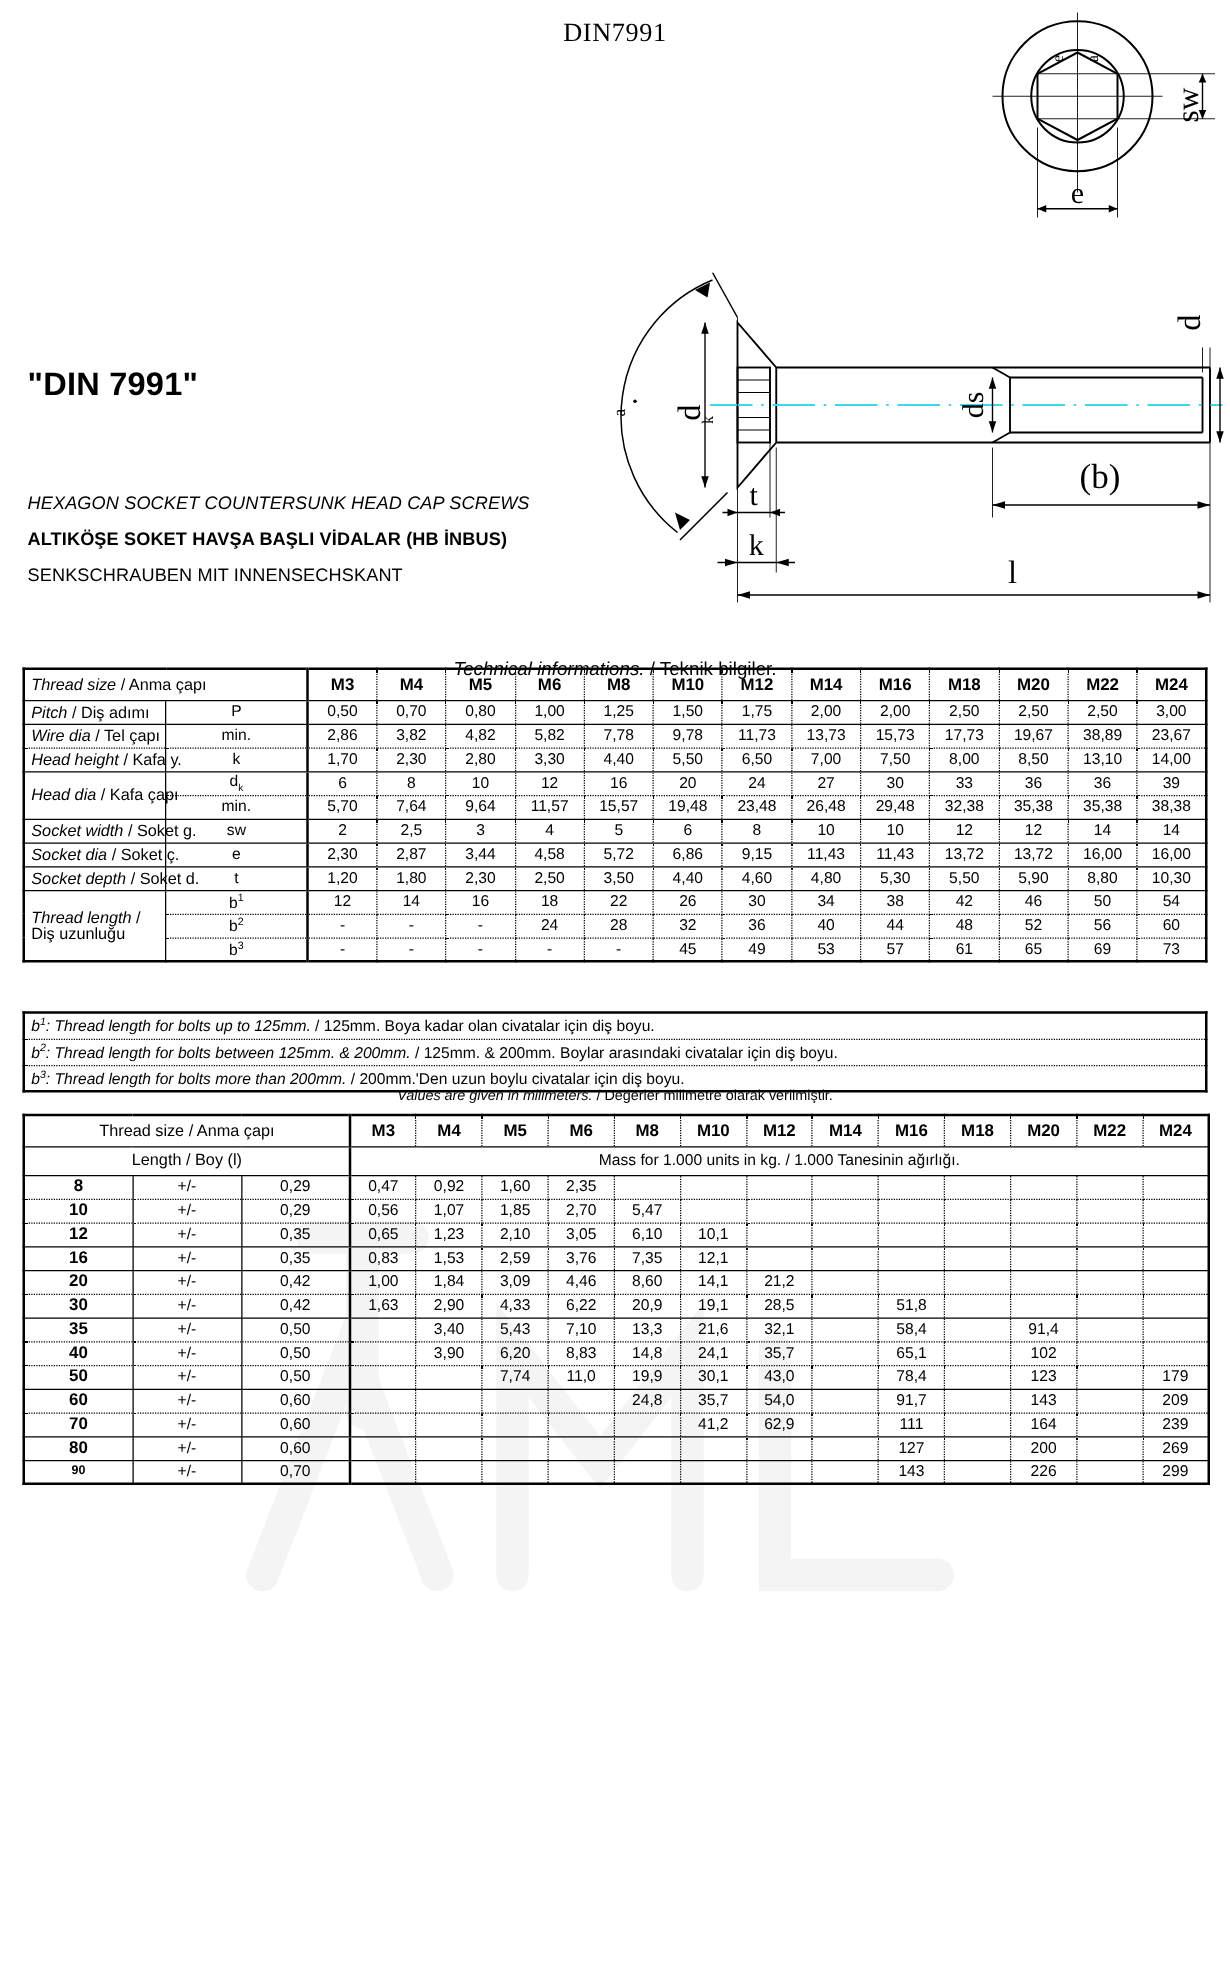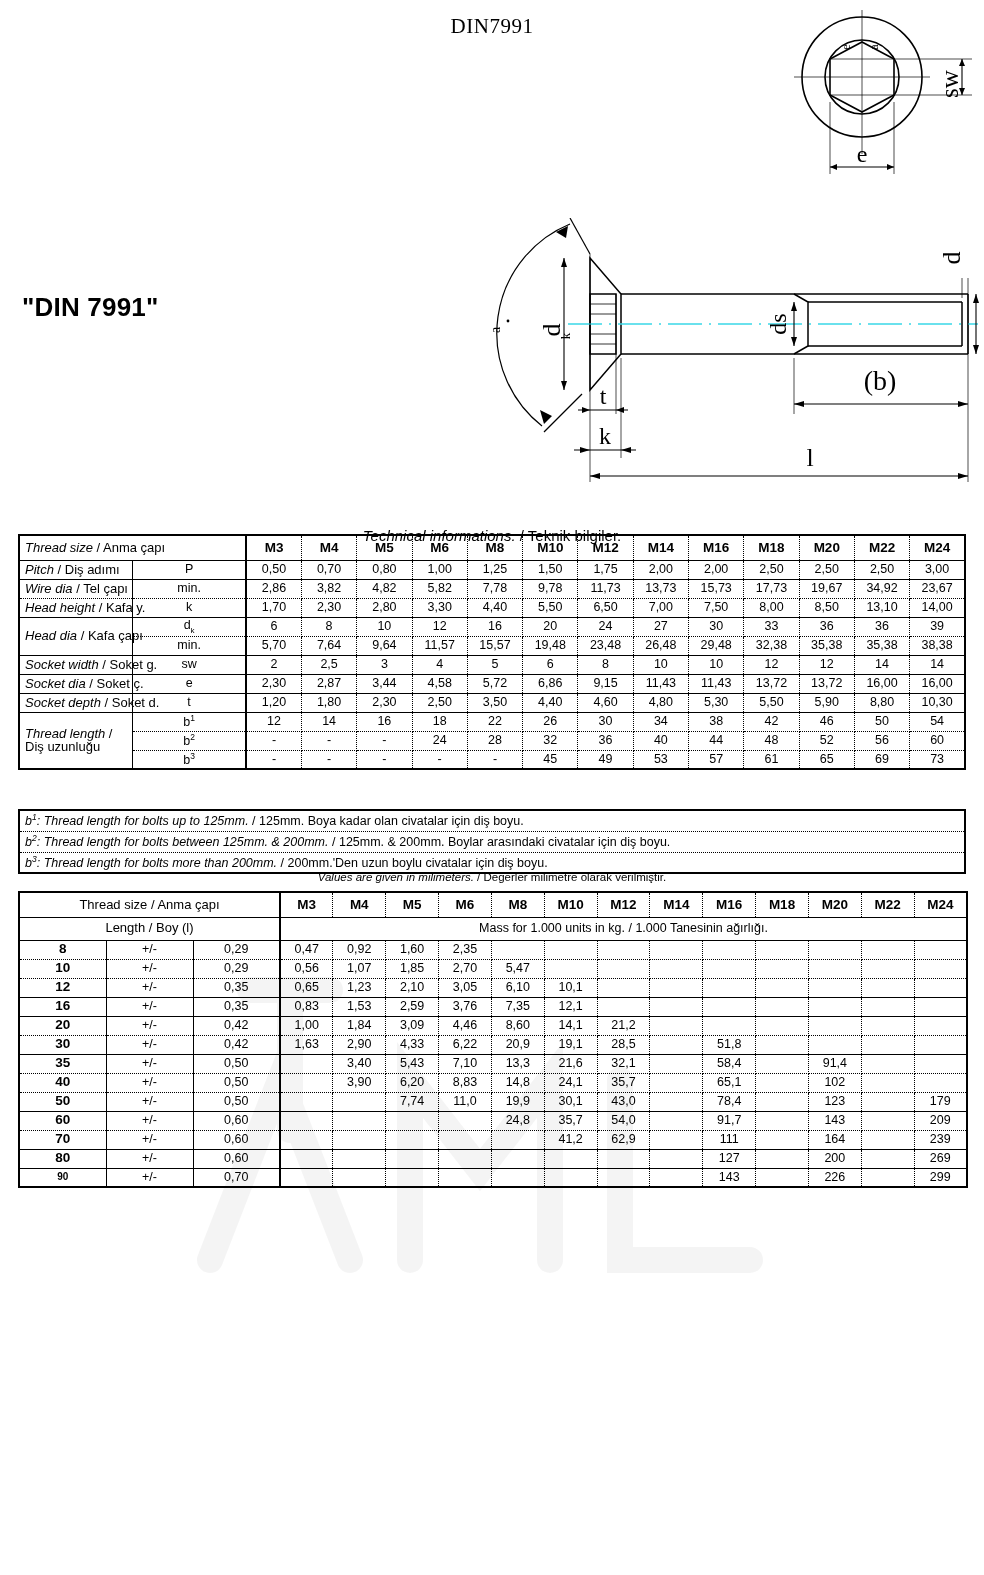--- a/index.html
+++ b/index.html
@@ -266,20 +266,25 @@
         <line x1="498" y1="76" x2="498" y2="136"></line>
       </g>
     <polygon points="498,76 495,85 501,85" fill="#000"></polygon>
     <polygon points="498,136 495,127 501,127" fill="#000"></polygon>
     <text x="482" y="40" font-family="Liberation Serif, serif" font-size="26" transform="rotate(-90 482 40)" text-anchor="middle">d</text>
   </svg>
 </div>
 
 <div class="title-block">
   <div class="main-title">"DIN 7991"</div>
+  <div class="subtitles">
+    <div class="sub-en">HEXAGON SOCKET COUNTERSUNK HEAD CAP SCREWS</div>
+    <div class="sub-tr">ALTIKÖŞE SOKET HAVŞA BAŞLI VİDALAR (HB İNBUS)</div>
+    <div class="sub-de">SENKSCHRAUBEN MIT INNENSECHSKANT</div>
+  </div>
 </div>
 
 <div class="cap-tech">
   <span>Technical informations.</span><span class="nonital"> / </span><span class="nonital">Teknik bilgiler.</span>
 </div>
 
 <table class="tbl" id="tech-table">
   <tbody id="tech-body">
       <tr>
         <td colspan="2" class="lbl solid-b thick-r" style="height: 25px;"><span class="it">Thread size</span> / Anma çapı</td>
@@ -321,21 +326,21 @@
         <td class="" style="width: 55.3077px;">3,82</td>
         <td class="" style="width: 55.3077px;">4,82</td>
         <td class="" style="width: 55.3077px;">5,82</td>
         <td class="" style="width: 55.3077px;">7,78</td>
         <td class="" style="width: 55.3077px;">9,78</td>
         <td class="" style="width: 55.3077px;">11,73</td>
         <td class="" style="width: 55.3077px;">13,73</td>
         <td class="" style="width: 55.3077px;">15,73</td>
         <td class="" style="width: 55.3077px;">17,73</td>
         <td class="" style="width: 55.3077px;">19,67</td>
-        <td class="" style="width: 55.3077px;">34,92</td>
+        <td class="" style="width: 55.3077px;">38,89</td>
         <td class="lastcol" style="width: 55.3077px;">23,67</td>
       </tr>
       <tr>
         <td class="lbl solid-r solid-b" style="width: 183px;"><span class="it">Head height</span> / Kafa y.</td>
         <td class="thick-r solid-b" style="width: 46px;">k</td>
         <td class="solid-b " style="width: 55.3077px;">1,70</td>
         <td class="solid-b " style="width: 55.3077px;">2,30</td>
         <td class="solid-b " style="width: 55.3077px;">2,80</td>
         <td class="solid-b " style="width: 55.3077px;">3,30</td>
         <td class="solid-b " style="width: 55.3077px;">4,40</td>

